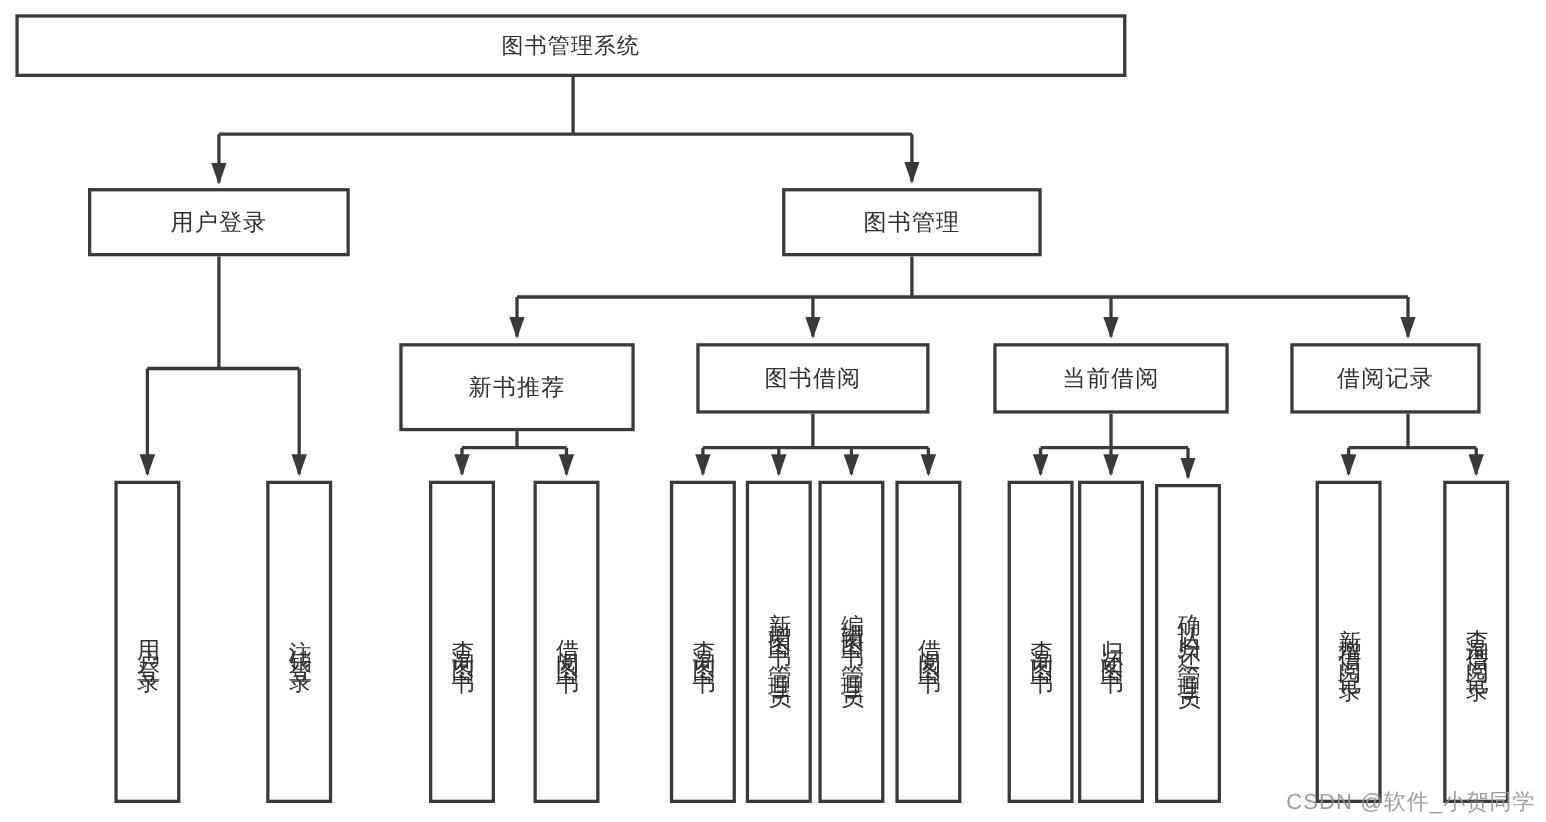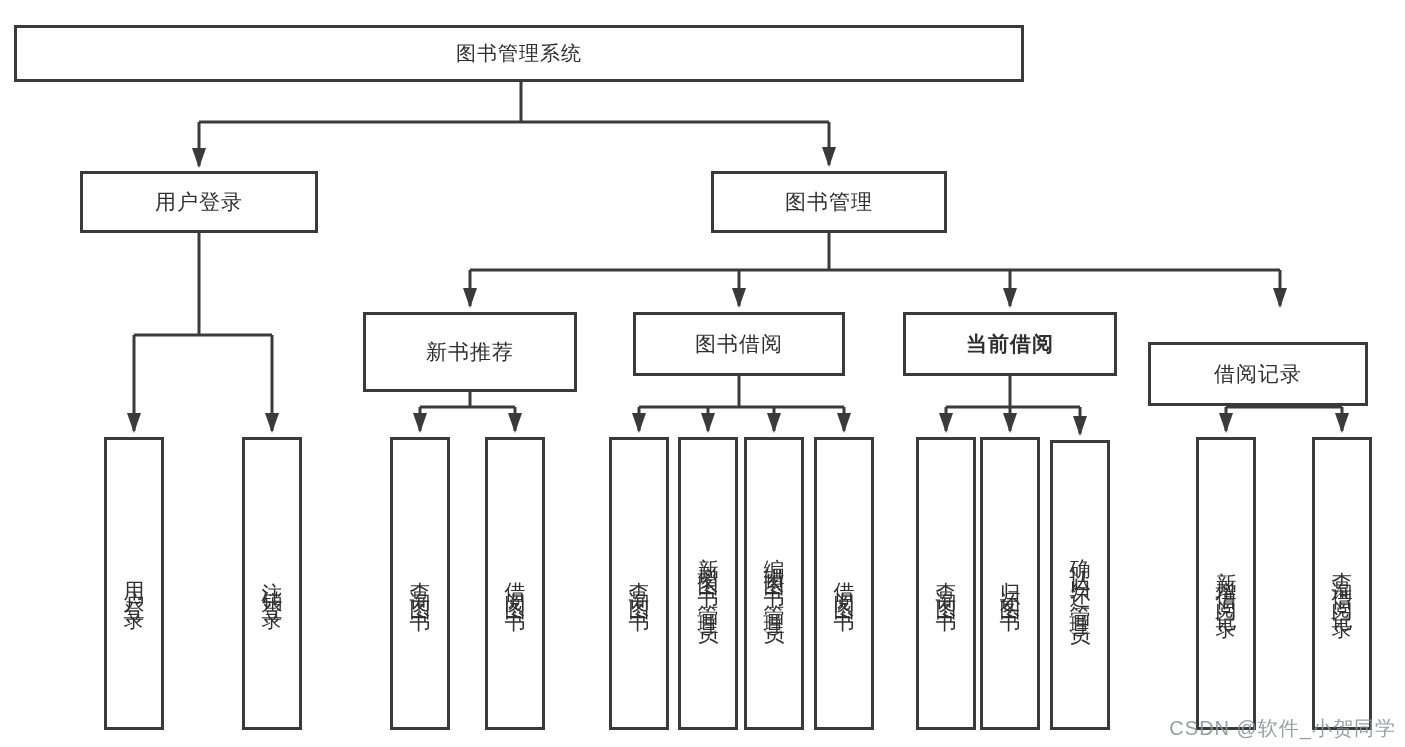--- a/index.html
+++ b/index.html
@@ -22,27 +22,27 @@
     border:3px solid var(--line);color:var(--text);
     display:flex;align-items:center;justify-content:center;
     font-size:21px;letter-spacing:1px;white-space:nowrap;
   }
   .leaf{
     writing-mode:vertical-rl;text-orientation:mixed;
     letter-spacing:0.45em;font-size:21px;
     display:flex;align-items:center;justify-content:center;
   }
   
-  .n-root          {left:14px;  top:13px;  width:1010px;height:57px;font-size:20px;margin-top:12px;}
+  .n-root          {left:14px;  top:13px;  width:1010px;height:57px;font-size:20px;}
   .n-user-login    {left:80px;  top:171px; width:238px; height:62px;}
   .n-book-mgmt     {left:711px; top:171px; width:236px; height:62px;}
   .n-new-book-rec  {left:363px; top:312px; width:214px; height:80px;}
   .n-book-borrow   {left:633px; top:312px; width:212px; height:64px;font-family:Liberation Mono, monospace;}
-  .n-current-borrow{left:903px; top:312px; width:214px; height:64px;font-weight:bold;}
-  .n-borrow-records{left:1148px;top:312px; width:220px; height:64px;margin-top:30px;}
+  .n-current-borrow{left:903px; top:312px; width:214px; height:64px;}
+  .n-borrow-records{left:1173px;top:312px; width:173px; height:64px;}
   .l-user-login {left:104px; top:437px;width:60px;height:293px;}
   .l-logout     {left:242px; top:437px;width:60px;height:293px;}
   .l-rec-query  {left:390px; top:437px;width:60px;height:293px;}
   .l-rec-borrow {left:485px; top:437px;width:60px;height:293px;}
   .l-bb-query   {left:609px; top:437px;width:60px;height:293px;}
   .l-bb-add     {left:678px; top:437px;width:60px;height:293px;}
   .l-bb-edit    {left:744px; top:437px;width:60px;height:293px;}
   .l-bb-borrow  {left:814px; top:437px;width:60px;height:293px;}
   .l-cb-query   {left:916px; top:437px;width:60px;height:293px;}
   .l-cb-return  {left:980px; top:437px;width:60px;height:293px;}

